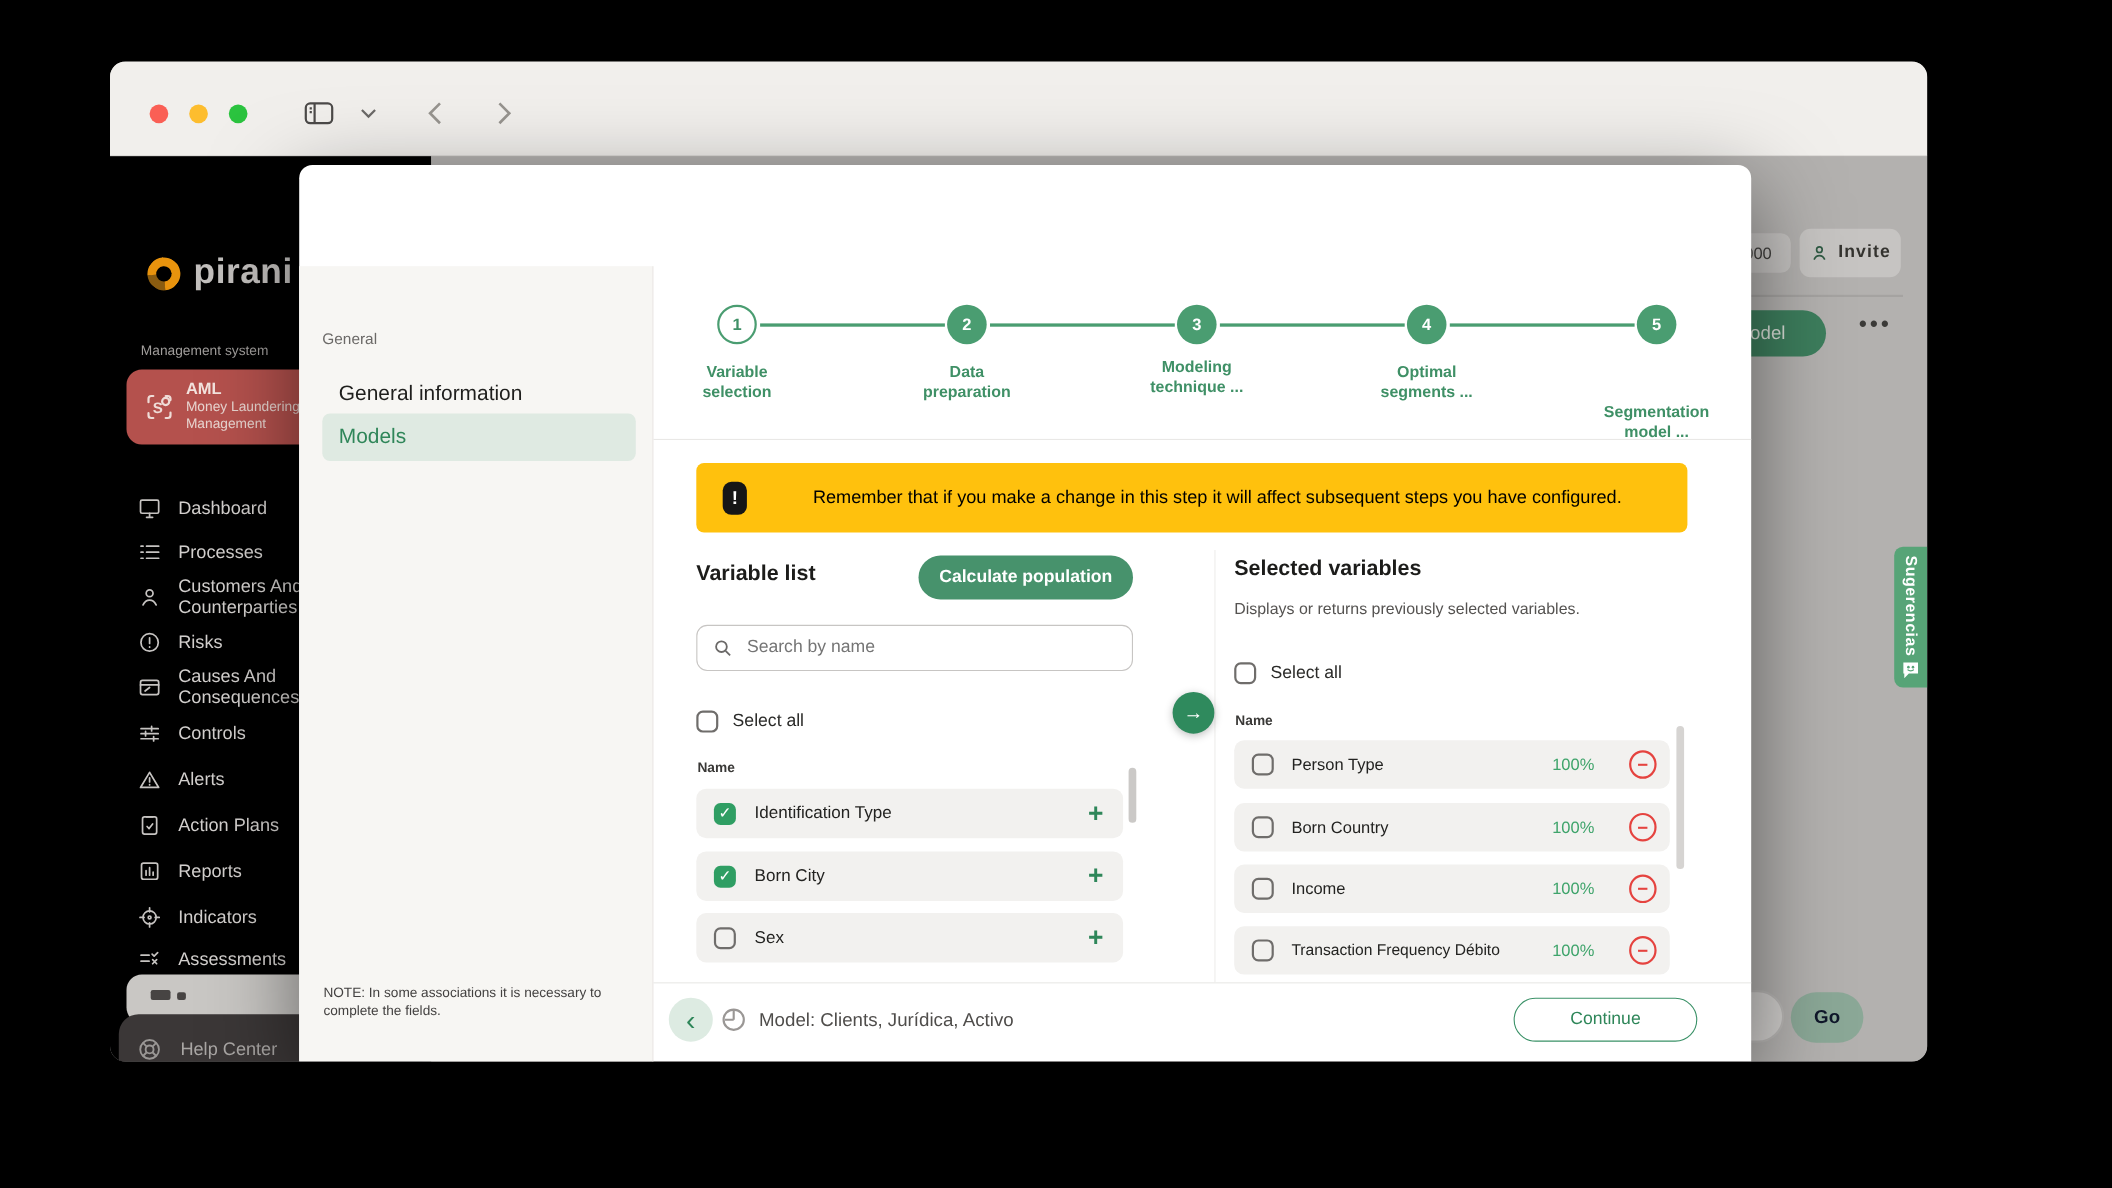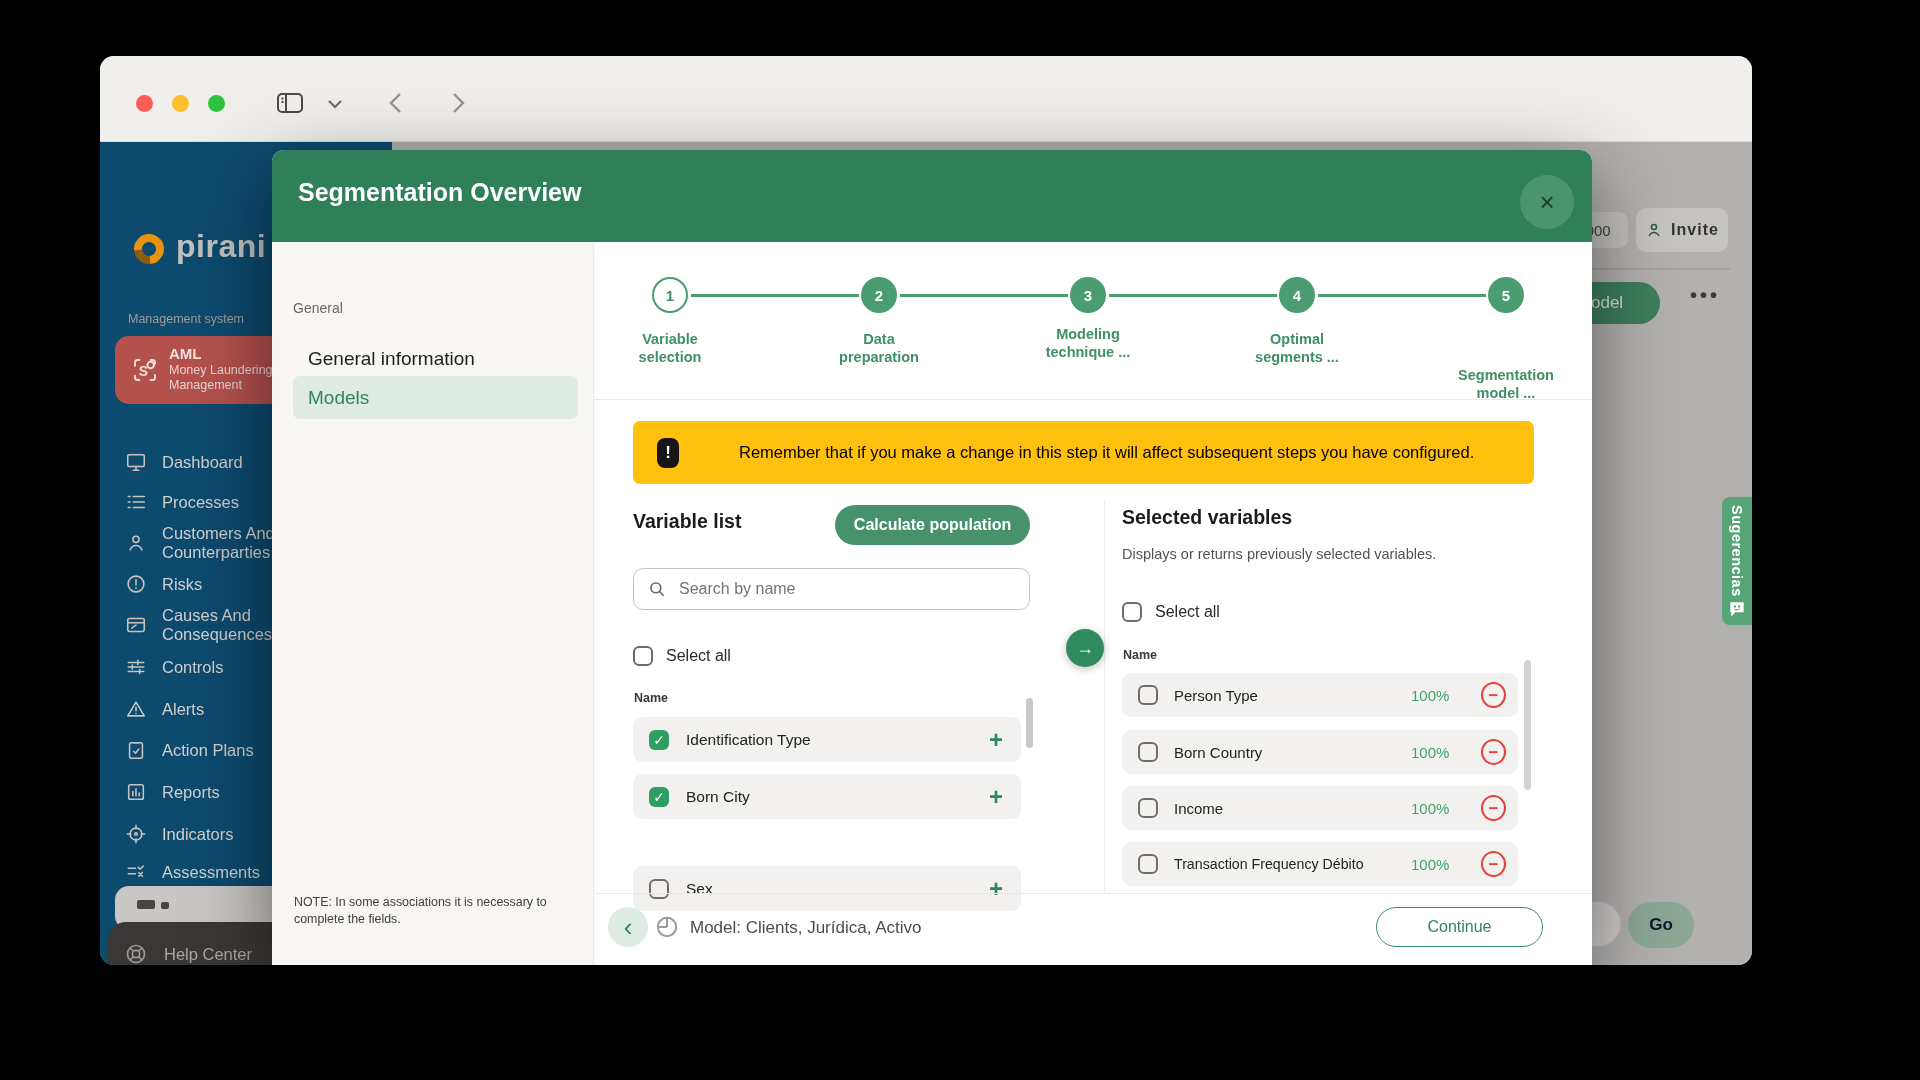--- a/index.html
+++ b/index.html
@@ -5,21 +5,21 @@
   html,body{margin:0;padding:0;background:#000;}
   *{box-sizing:border-box;font-family:"Liberation Sans","DejaVu Sans",sans-serif;}
   .stage{position:relative;width:1920px;height:1080px;background:#000;overflow:hidden;}
   .abs{position:absolute;}
   .window{position:absolute;left:100px;top:56px;width:1652px;height:909px;background:#b3b1af;border-radius:14px;overflow:hidden;}
   
   .titlebar{position:absolute;left:0;top:0;width:100%;height:86px;background:#f1efec;border-bottom:1px solid #dcdad7;}
   .tl{position:absolute;top:39px;width:17px;height:17px;border-radius:50%;}
   .ticon{position:absolute;color:#4c4a49;}
   
-  .sidebar{position:absolute;left:0;top:86px;width:292px;height:823px;background:#0c4a6e;}
+  .sidebar{position:absolute;left:0;top:86px;width:292px;height:823px;background:#000000;}
   .nav-item{position:absolute;left:24px;display:flex;align-items:center;gap:14px;color:#d2cfcd;font-size:16.5px;line-height:19px;}
   .nav-item .nic{width:24px;height:24px;color:#c6c3c1;flex:0 0 24px;display:flex;align-items:center;justify-content:center;}
   .nav-label{white-space:pre-line;}
   .nic svg{width:22px;height:22px;stroke:currentColor;fill:none;stroke-width:1.7;stroke-linecap:round;stroke-linejoin:round;}
   
   .page{position:absolute;left:292px;top:86px;width:1360px;height:823px;background:#b3b1af;}
   
   .modal{position:absolute;left:172px;top:94px;width:1320px;height:815px;background:#fff;border-radius:12px 12px 0 0;box-shadow:0 24px 80px rgba(0,0,0,.5);}
   .modal-header{position:absolute;left:0;top:0;width:100%;height:92px;background:#2f8058;border-radius:12px 12px 0 0;}
   .modal-nav{position:absolute;left:0;top:92px;width:322px;height:723px;background:#f7f6f3;border-right:1px solid #ebe9e6;}
@@ -240,24 +240,20 @@
             </svg>
         </span>
       </div>
 
       <div class="abs" style="left:1138px;top:758px;width:92px;height:48px;background:#d0cecc;border:2px solid #b9b7b5;border-radius:24px;"></div>
       <div class="abs pillbtn" style="left:1236px;top:760px;width:66px;height:46px;background:#8ba897;border-radius:23px;color:#0f172a;font-size:17px;font-weight:bold;">Go</div>
     </div>
 
     <div class="modal">
 
-      <div class="modal-header">
-        <span class="abs" style="left:26px;top:28px;color:#fff;font-size:25px;font-weight:bold;">Segmentation Overview</span>
-        <div class="abs pillbtn" style="left:1248px;top:25px;width:54px;height:54px;border-radius:50%;background:#4a9470;color:#203a2c;font-size:26px;">×</div>
-      </div>
 
       <div class="modal-nav">
         <span class="abs" style="left:21px;top:58px;font-size:14px;color:#6b6967;">General</span>
         <span class="abs" style="left:36px;top:106px;font-size:19px;color:#1f1f1d;">General information</span>
         <div class="abs" style="left:21px;top:134px;width:285px;height:43px;background:#dfeae2;border-radius:7px;">
           <span class="abs" style="left:15px;top:11px;font-size:19px;color:#2f8659;">Models</span>
         </div>
         <span class="abs" style="left:22px;top:652px;width:288px;font-size:12.4px;line-height:16.5px;color:#434140;">NOTE: In some associations it is necessary to complete the fields.</span>
       </div>
 
@@ -307,21 +303,21 @@
       <div class="vrow" style="top:567px;">
         <span class="cb checked">✓</span>
         <span class="vname">Identification Type</span>
         <span class="plus">+</span>
       </div>
       <div class="vrow" style="top:624px;">
         <span class="cb checked">✓</span>
         <span class="vname">Born City</span>
         <span class="plus">+</span>
       </div>
-      <div class="vrow" style="top:680px;margin-top:36px;">
+      <div class="vrow" style="top:680px;">
         <span class="cb"></span>
         <span class="vname">Sex</span>
         <span class="plus">+</span>
       </div>
       <div class="scroll-thumb" style="left:754px;top:548px;height:50px;"></div>
 
       <div class="abs pillbtn" style="left:794px;top:479px;width:38px;height:38px;border-radius:50%;background:#2f8a5d;color:#fff;font-size:18px;font-weight:bold;box-shadow:0 2px 8px rgba(0,0,0,.25);">→</div>
 
       <span class="abs" style="left:850px;top:356px;font-size:19.5px;font-weight:bold;color:#1c1c1a;">Selected variables</span>
       <span class="abs" style="left:850px;top:396px;font-size:14.5px;color:#555351;">Displays or returns previously selected variables.</span>

